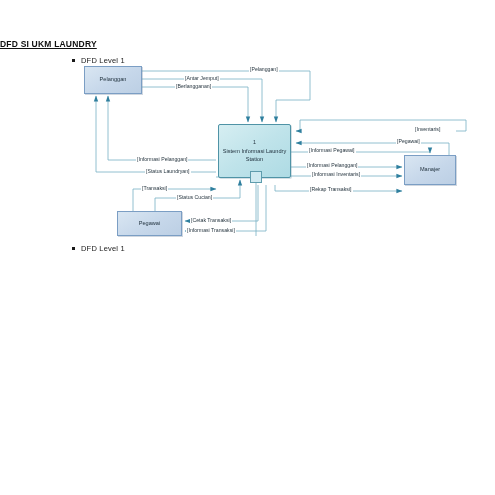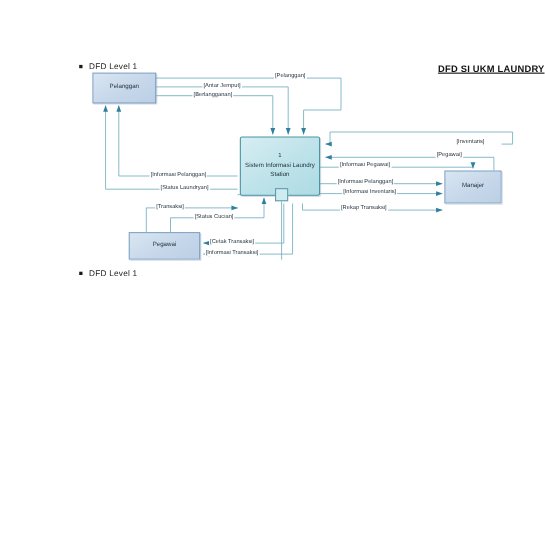--- a/index.html
+++ b/index.html
@@ -21,27 +21,26 @@
     height: 495px;
     background: #ffffff;
   }
 
   
   .doc-title {
     position: absolute;
     left: 0;
     top: 39px;
     width: 495px;
-    text-align: right;
+    text-align: left;
     font-size: 8.5px;
     font-weight: bold;
     letter-spacing: 0.2px;
     text-decoration: underline;
     color: #111111;
-    margin-top: 18px;
   }
 
   
   .bullet-row {
     position: absolute;
     display: flex;
     align-items: center;
     gap: 6px;
     font-size: 7.5px;
     color: #1a1a1a;

